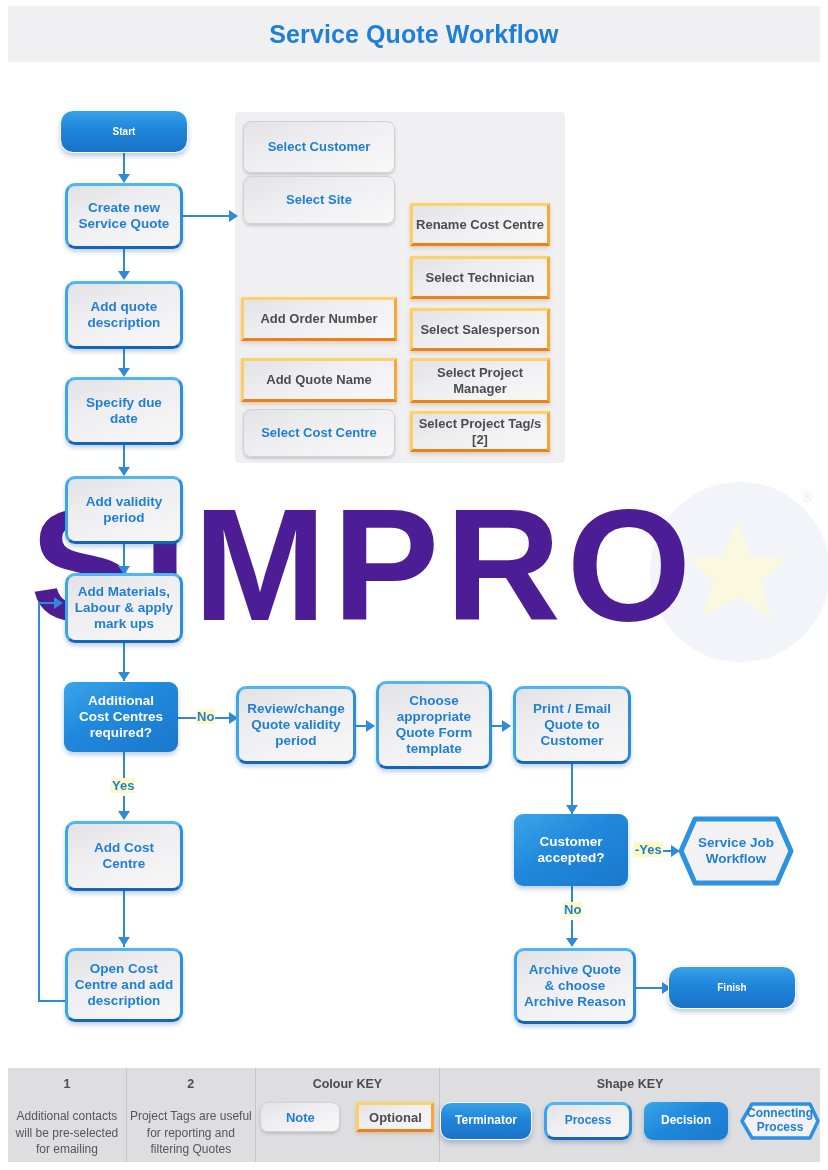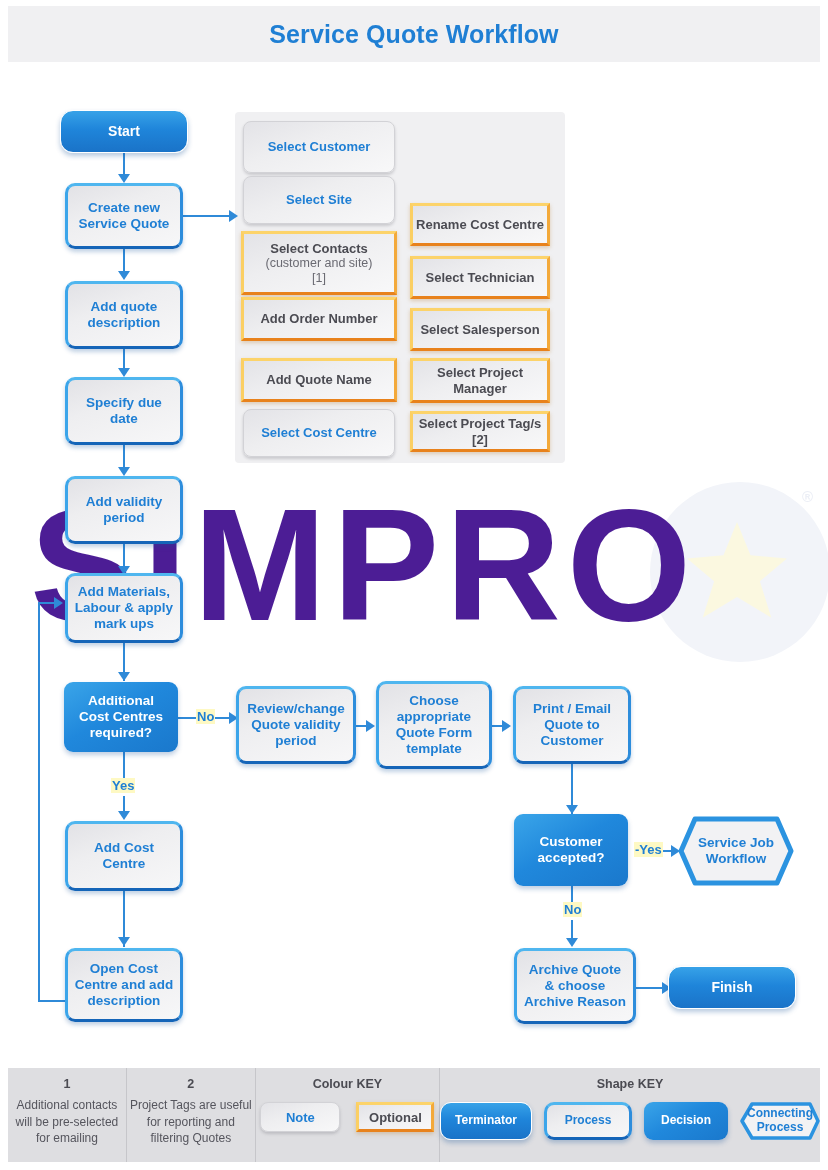--- a/index.html
+++ b/index.html
@@ -56,21 +56,21 @@
   
   .node {
     position: absolute; display: flex; align-items: center; justify-content: center;
     text-align: center; z-index: 3; line-height: 1.18;
   }
 
   
   .terminator {
     border-radius: 13px;
     background: linear-gradient(180deg, #37a2e8 0%, #1f85da 45%, #1a73c8 100%);
-    color: #ffffff; font-weight: bold; font-size: 14px;
+    color: #ffffff; font-weight: bold; font-size: 10px;
     box-shadow: 0 3px 5px rgba(20,80,150,0.30);
     border: 1px solid #ffffff;
   }
 
   
   .process {
     border-radius: 10px;
     background: linear-gradient(160deg, #e2e2e6 0%, #eeeef0 38%, #f7f7f8 100%);
     border: 3px solid;
     border-color: #4fb6ef #2d8ddc #1565b8 #3ba5ea;
@@ -141,21 +141,21 @@
     align-items: center; padding-top: 9px;
     border-right: 1px solid #c6c6ca;
   }
   .foot-cell:last-child { border-right: none; }
   .fc-1 { width: 129px; }
   .fc-2 { width: 140px; }
   .fc-3 { width: 200px; }
   .fc-4 { flex: 1; }
   .foot-head { font-size: 12.5px; font-weight: bold; color: #4b4b52; }
   .foot-text {
-    margin-top: 6px; font-size: 12px; color: #55555d;
+    margin-top: 17px; font-size: 12px; color: #55555d;
     text-align: center; line-height: 1.38;
   }
   .key-row { margin-top: 11px; display: flex; gap: 16px; align-items: center; }
   .key-item {
     display: flex; align-items: center; justify-content: center;
     height: 30px; text-align: center;
   }
   .k-note { width: 80px; }
   .k-opt  { width: 78px; }
   .shape-row { margin-top: 11px; display: flex; gap: 12px; align-items: center; }
@@ -280,25 +280,20 @@
 
   <div class="node process" id="n-archive" style="left:514px; top:948px; width:122px; height:76px;">Archive Quote<br>&amp; choose<br>Archive Reason</div>
 
   <div class="conn conn-h" style="left:636px; top:987px; width:28px;"></div>
   <div class="arrow-r" style="left:662px; top:982px;"></div>
 
   <div class="node terminator" style="left:668px; top:966px; width:128px; height:43px;">Finish</div>
 
   <div class="node note-box" style="left:243px; top:121px; width:152px; height:52px;">Select Customer</div>
   <div class="node note-box" style="left:243px; top:176px; width:152px; height:48px;">Select Site</div>
-  <div class="node opt-box" id="p-contacts" style="left: 241px; top: 231px; width: 156px; height: 64px; flex-direction: column;">
-      <span>Select Contacts</span>
-      <span class="sub-line">(customer and site)</span>
-      <span class="sub-line">[1]</span>
-    </div>
   <div class="node opt-box" style="left:241px; top:297px; width:156px; height:44px;">Add Order Number</div>
   <div class="node opt-box" style="left:241px; top:358px; width:156px; height:44px;">Add Quote Name</div>
   <div class="node note-box" style="left:243px; top:409px; width:152px; height:48px;">Select Cost Centre</div>
 
   <div class="node opt-box" style="left:410px; top:203px; width:140px; height:43px;">Rename Cost Centre</div>
   <div class="node opt-box" style="left:410px; top:256px; width:140px; height:43px;">Select Technician</div>
   <div class="node opt-box" style="left:410px; top:308px; width:140px; height:43px;">Select Salesperson</div>
   <div class="node opt-box" style="left:410px; top:358px; width:140px; height:45px;">Select Project<br>Manager</div>
   <div class="node opt-box" style="left:410px; top:411px; width:140px; height:41px;">Select Project Tag/s [2]</div>
 

